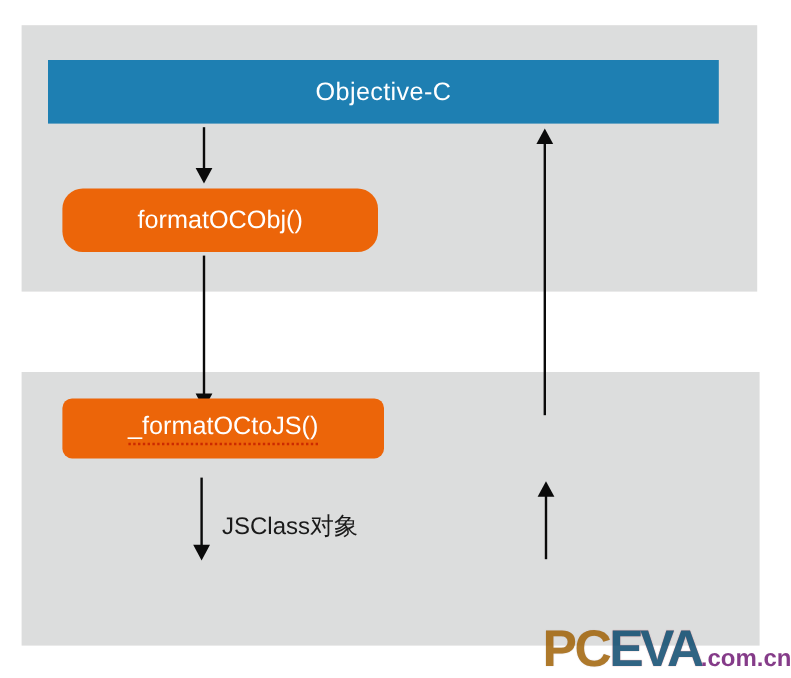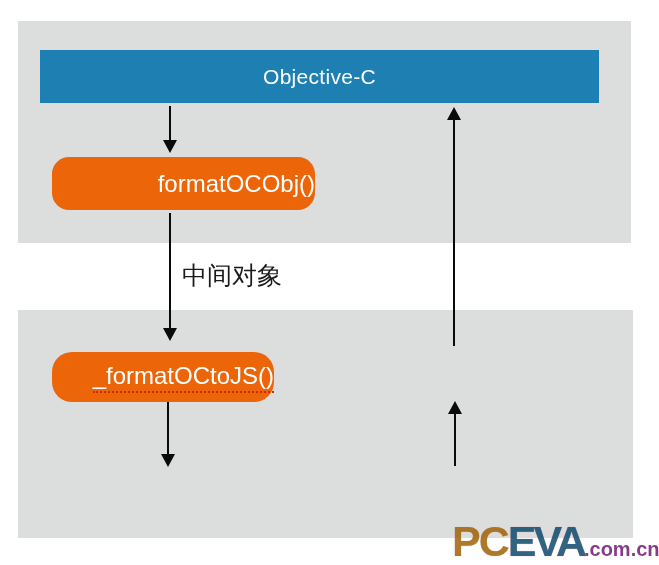--- a/index.html
+++ b/index.html
@@ -24,25 +24,25 @@
     display: flex; align-items: center; justify-content: center;
     font-size: 21px; letter-spacing: 0.3px;
   }
   .objc-bar { left: 40px; top: 50px;  width: 559px; height: 53px; }
   .js-bar   { left: 49px; top: 469px; width: 559px; height: 53px; }
 
   .btn {
     position: absolute;
     background: var(--button-orange, #ec6509);
     color: #ffffff;
-    display: flex; align-items: center; justify-content: flex-end;
-    font-size: 24px;
+    display: flex; align-items: center; justify-content: center;
+    font-size: 21px;
   }
   .btn-formatocobj { left: 52px;  top: 157px; width: 263px; height: 53px; border-radius: 17px; }
-  .btn-octojs      { left: 52px;  top: 352px; width: 222px; height: 50px; border-radius: 20px; }
+  .btn-octojs      { left: 52px;  top: 332px; width: 268px; height: 50px; border-radius: 8px; }
   .btn-jstooc      { left: 348px; top: 348px; width: 255px; height: 50px; border-radius: 14px; }
 
   .misspell {
     border-bottom: 2px dotted var(--underline-red, #cc2a00);
     padding-bottom: 1px;
   }
 
   .arrow { position: absolute; width: 14px; }
   .arrow .line {
     position: absolute; left: 50%; margin-left: -1px; width: 2px;
@@ -113,21 +113,21 @@
   </div>
   <div class="arrow up a4">
     <div class="line"></div>
     <div class="head"></div>
   </div>
   <div class="arrow up a5">
     <div class="line"></div>
     <div class="head"></div>
   </div>
 
-  <div class="flow-label label-middle">中间对象</div>
+  <div class="flow-label label-jsclass">JSClass对象</div>
 
   <div class="btn btn-octojs">
     <span class="misspell">_formatOCtoJS()</span>
   </div>
 
 
   <div class="watermark">
     <span class="wm-pc">PC</span><span class="wm-eva">EVA</span><span class="wm-suffix">.com.cn</span>
   </div>
 

